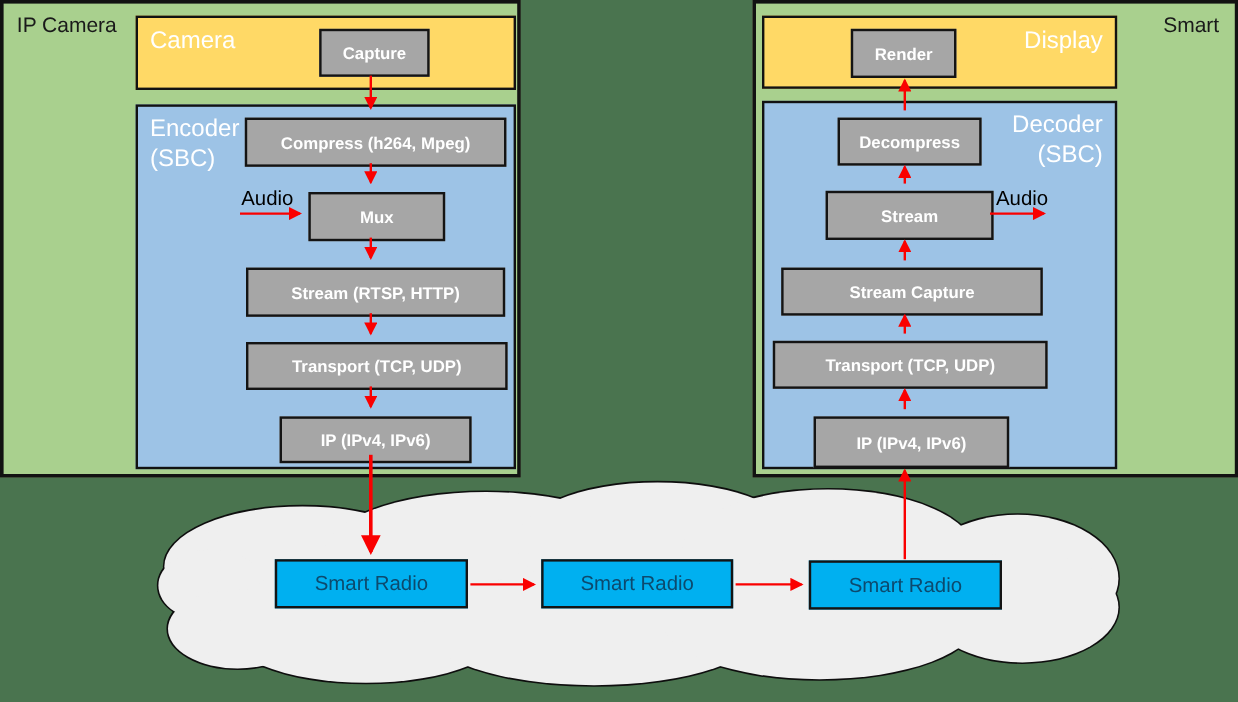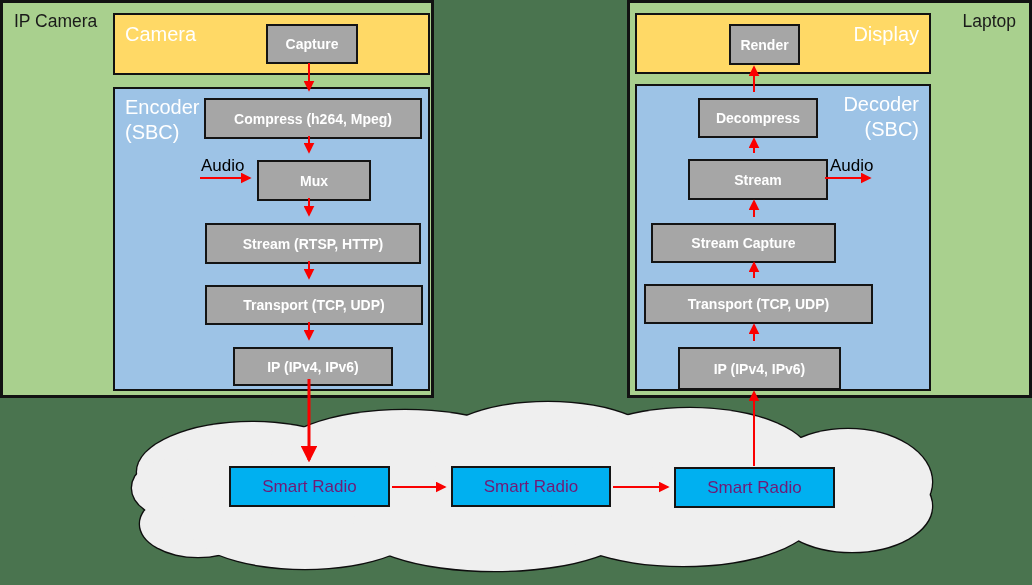--- a/index.html
+++ b/index.html
@@ -20,21 +20,21 @@
   .group-label.right{text-align:right;}
   .node{
     position:absolute;background:#a6a6a6;border:2px solid #141414;
     box-sizing:border-box;color:#ffffff;font-size:14px;
     display:flex;align-items:center;justify-content:center;
     white-space:nowrap;
     font-weight:bold;
   }
   .radio{
     position:absolute;background:#00b0f0;border:2px solid #141414;
-    box-sizing:border-box;color:#701a75;font-size:17px;
+    box-sizing:border-box;color:#0c4a6e;font-size:17px;
     display:flex;align-items:center;justify-content:center;z-index:6;
   }
   .audio-label{position:absolute;font-size:17px;color:#000000;z-index:8;}
   svg.overlay{position:absolute;left:0;top:0;z-index:7;pointer-events:none;}
   svg.cloudlayer{position:absolute;left:0;top:0;z-index:5;}
   .cloud-stroke ellipse{fill:#efefef;stroke:#0e0e0e;stroke-width:2.6;}
   .cloud-fill ellipse{fill:#efefef;stroke:none;}
   .arrow{stroke:#fa0000;stroke-width:2;}
   .arrow.thick{stroke-width:3;}
 </style>
@@ -60,35 +60,35 @@
       <div class="node" style="left:90px;top:134px;width:216px;height:41px;">Stream (RTSP, HTTP)</div>
       <div class="node" style="left:142px;top:71px;width:114px;height:41px;">Mux</div>
       <div class="node" style="left:90px;top:196px;width:218px;height:40px;">Transport (TCP, UDP)</div>
       <div class="node" style="left:118px;top:258px;width:160px;height:39px;">IP (IPv4, IPv6)</div>
     </div>
 
     <div class="audio-label" style="left:198px;top:153px;">Audio</div>
   </div>
 
   <div class="panel" style="left:627px;top:0;width:405px;height:398px;">
-    <div class="device-label" style="right:13px;top:8px;">Laptop</div>
+    <div class="device-label" style="right:13px;top:8px;">Smart</div>
 
     <div class="group yellow" style="left:5px;top:10px;width:296px;height:61px;">
       <div class="group-label" style="right:10px;top:7px;">Display</div>
-      <div class="node" style="left:92px;top:9px;width:71px;height:41px;">Render</div>
+      <div class="node" style="left:72px;top:9px;width:88px;height:41px;">Render</div>
     </div>
 
     <div class="group blue" style="left:5px;top:81px;width:296px;height:307px;">
       <div class="group-label right" style="right:10px;top:6px;">
         <div>Decoder</div>
         <div>(SBC)</div>
       </div>
       <div class="node" style="left:61px;top:12px;width:120px;height:40px;">Decompress</div>
       <div class="node" style="left:51px;top:73px;width:140px;height:41px;">Stream</div>
-      <div class="node" style="left:14px;top:137px;width:185px;height:40px;">Stream Capture</div>
+      <div class="node" style="left:14px;top:137px;width:218px;height:40px;">Stream Capture</div>
       <div class="node" style="left:7px;top:198px;width:229px;height:40px;">Transport (TCP, UDP)</div>
       <div class="node" style="left:41px;top:261px;width:163px;height:43px;">IP (IPv4, IPv6)</div>
     </div>
 
     <div class="audio-label" style="left:200px;top:153px;">Audio</div>
   </div>
 
   <svg class="cloudlayer" width="1032" height="585">
     <g class="cloud-stroke">
       <ellipse cx="252" cy="472" rx="115" ry="50"></ellipse>

